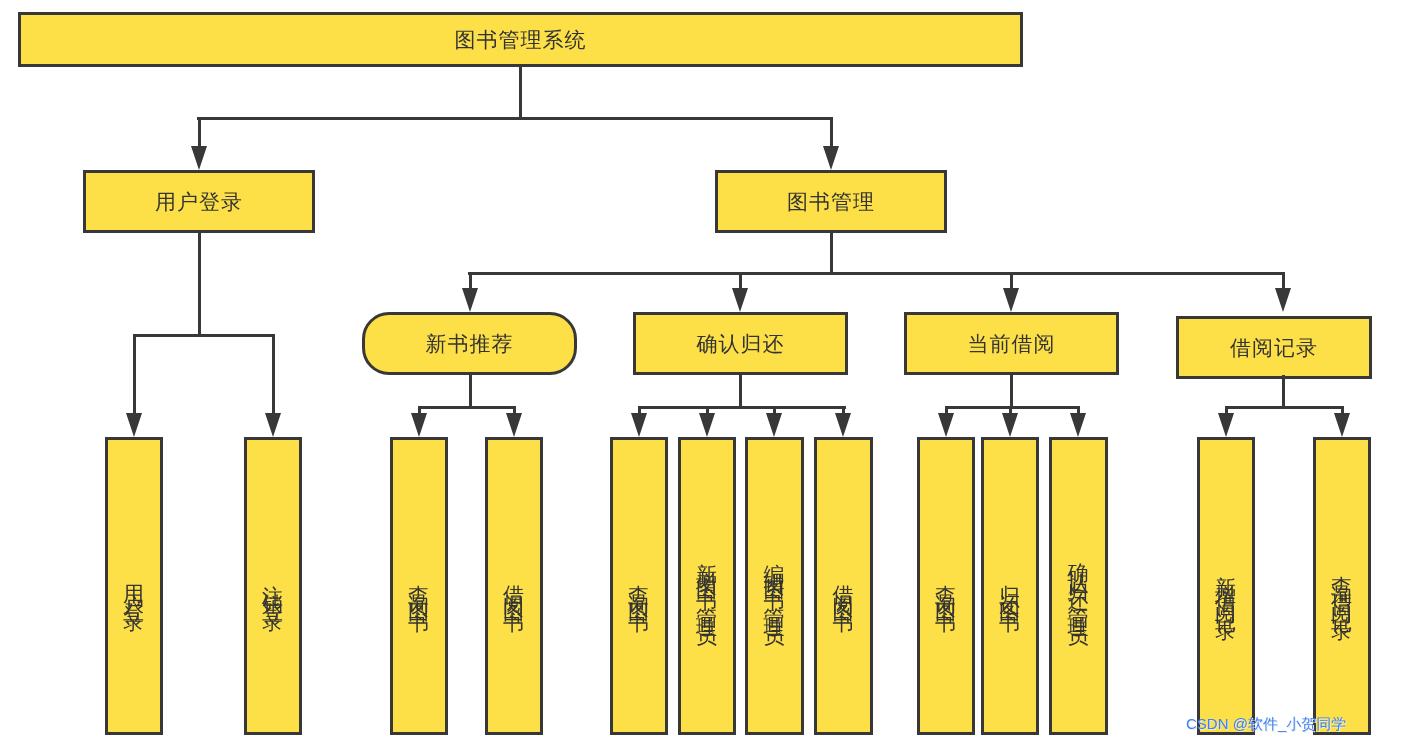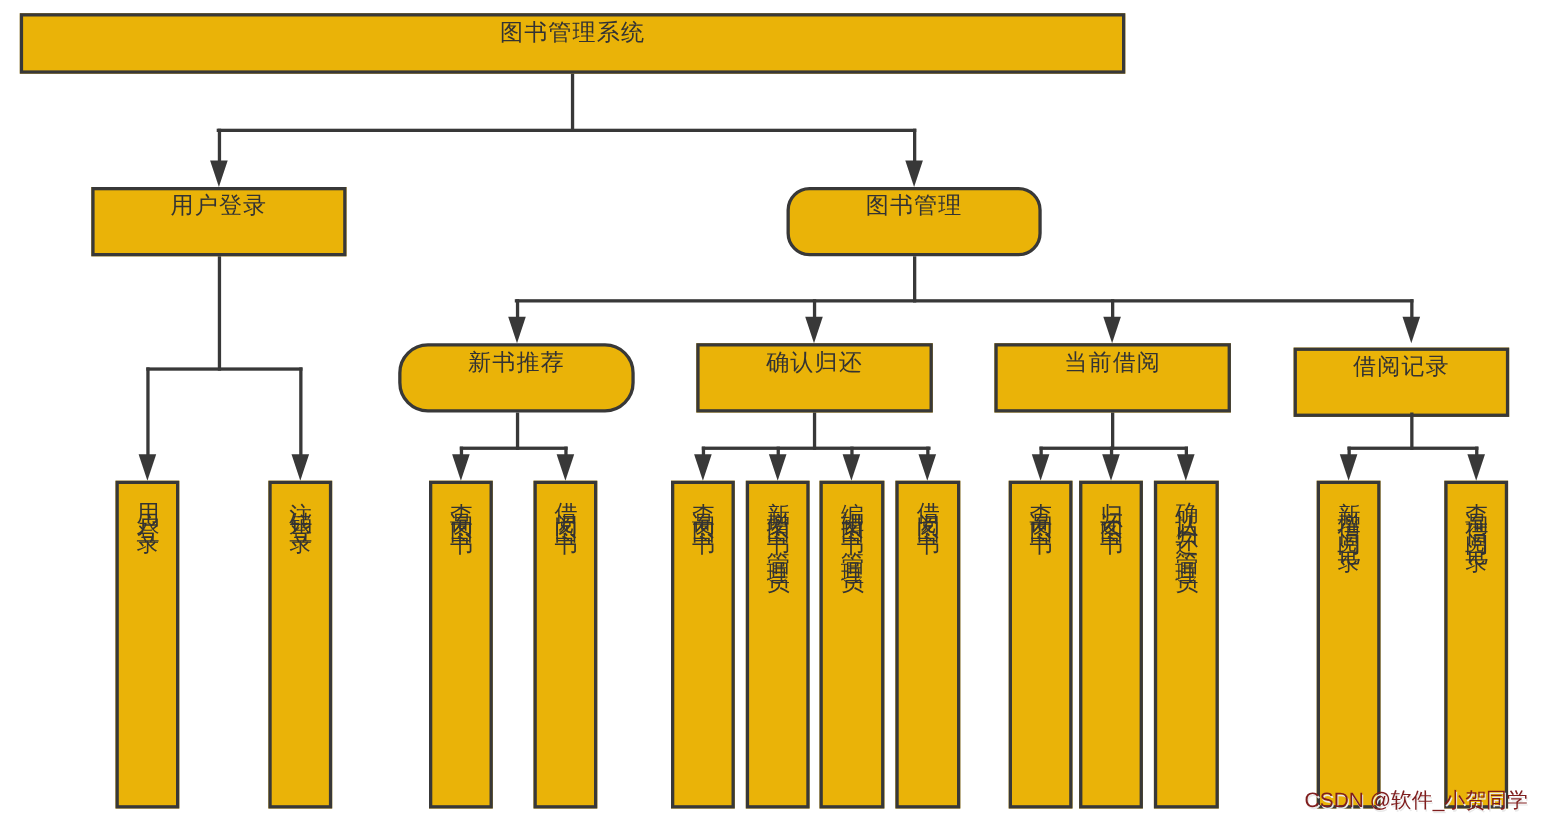--- a/index.html
+++ b/index.html
@@ -12,22 +12,23 @@
     position: relative;
     width: 1405px;
     height: 747px;
     background: #ffffff;
     overflow: hidden;
   }
   .node {
     position: absolute;
     box-sizing: border-box;
     border: 3px solid #383838;
-    background: #eab308;
+    background: #fde047;
     display: flex;
+    align-items: center;
     justify-content: center;
     color: #333333;
   }
   .node.h span {
     font-size: 21px;
     letter-spacing: 1px;
     white-space: nowrap;
   }
   .node.v span {
     writing-mode: vertical-rl;
@@ -46,22 +47,22 @@
     width: 0;
     height: 0;
     border-left: 8px solid transparent;
     border-right: 8px solid transparent;
     border-top: 24px solid #383838;
   }
   .watermark {
     position: absolute;
     left: 1186px;
     top: 715px;
-    font-size: 19px;
-    color: #7f1d1d;
+    font-size: 15px;
+    color: #3b82f6;
     text-shadow: 1px 1px 0 #e9e9e9;
     white-space: nowrap;
     z-index: 5;
   }
 </style>
 </head>
 <body>
 
 <div class="canvas">
 
@@ -72,21 +73,21 @@
   <div class="line" style="left:519px; top:67px; width:3px; height:52px;"></div>
   <div class="line" style="left:197px; top:117px; width:636px; height:3px;"></div>
   <div class="line" style="left:197.5px; top:117px; width:3px; height:32px;"></div>
   <div class="line" style="left:829.5px; top:117px; width:3px; height:32px;"></div>
   <div class="arrow" style="left:191px; top:146px;"></div>
   <div class="arrow" style="left:823px; top:146px;"></div>
 
   <div class="node h" style="left:83px; top:170px; width:232px; height:63px;">
     <span>用户登录</span>
   </div>
-  <div class="node h" style="left:715px; top:170px; width:232px; height:63px;border-radius:21px;">
+  <div class="node h" style="left:715px; top:170px; width:232px; height:63px;">
     <span>图书管理</span>
   </div>
 
   <div class="line" style="left:197.5px; top:233px; width:3px; height:104px;"></div>
   <div class="line" style="left:132.5px; top:334px; width:142px; height:3px;"></div>
   <div class="line" style="left:132.5px; top:334px; width:3px; height:83px;"></div>
   <div class="line" style="left:271.5px; top:334px; width:3px; height:83px;"></div>
   <div class="arrow" style="left:126px; top:413px;"></div>
   <div class="arrow" style="left:265px; top:413px;"></div>
 

